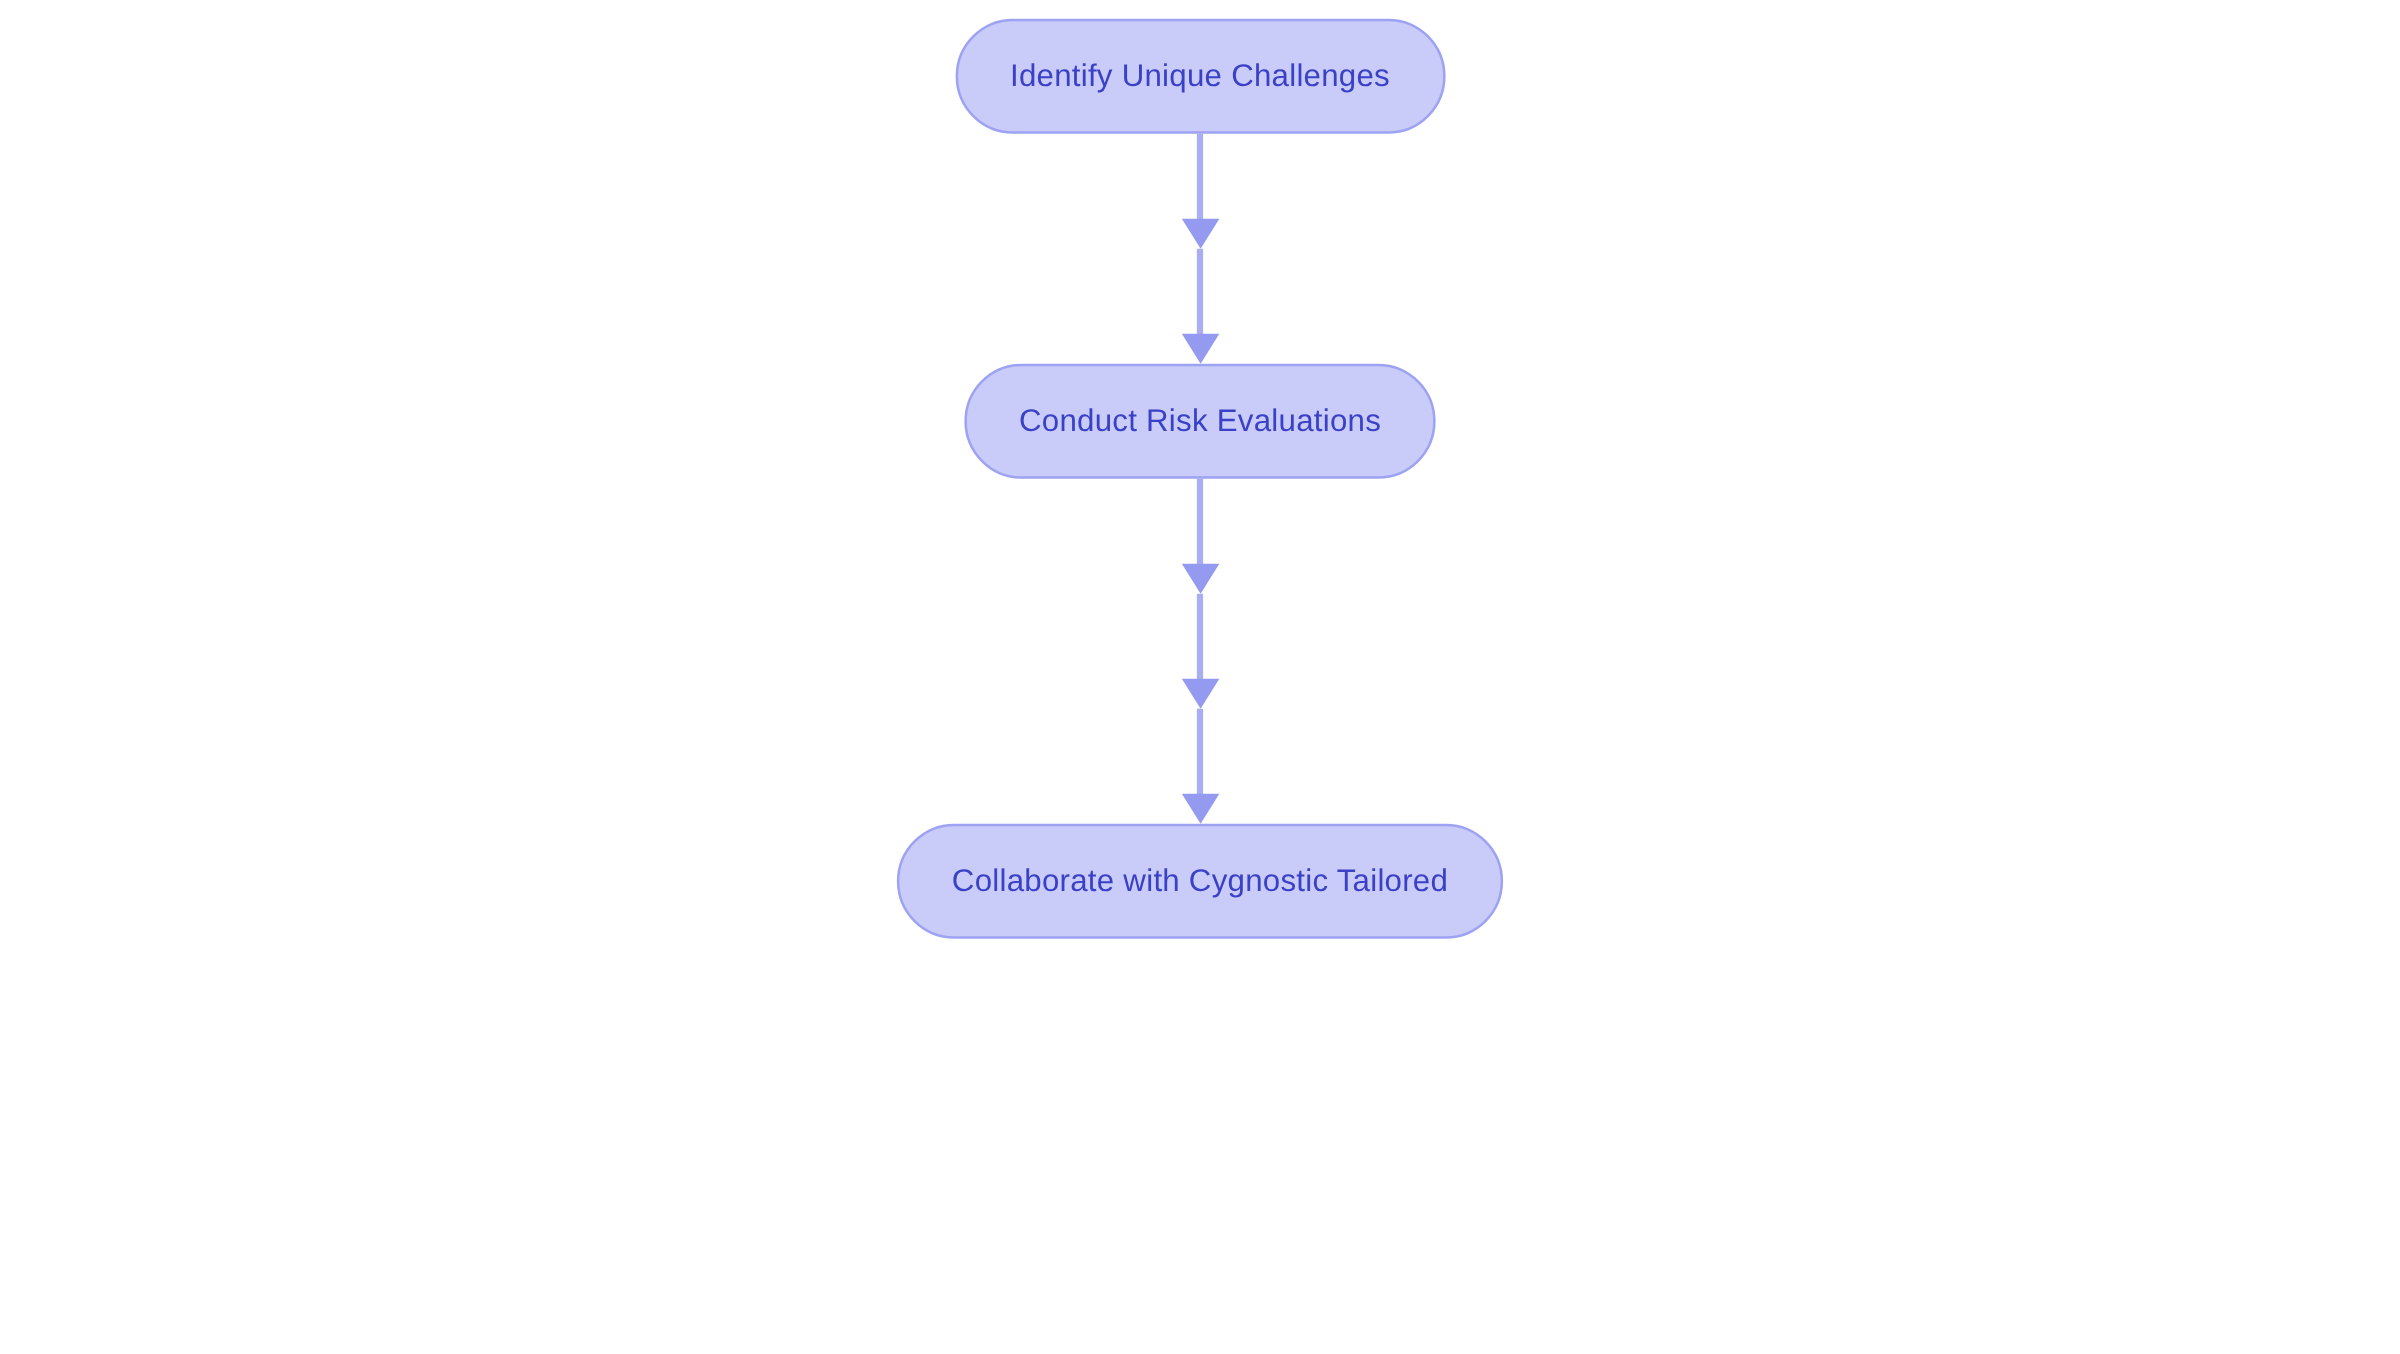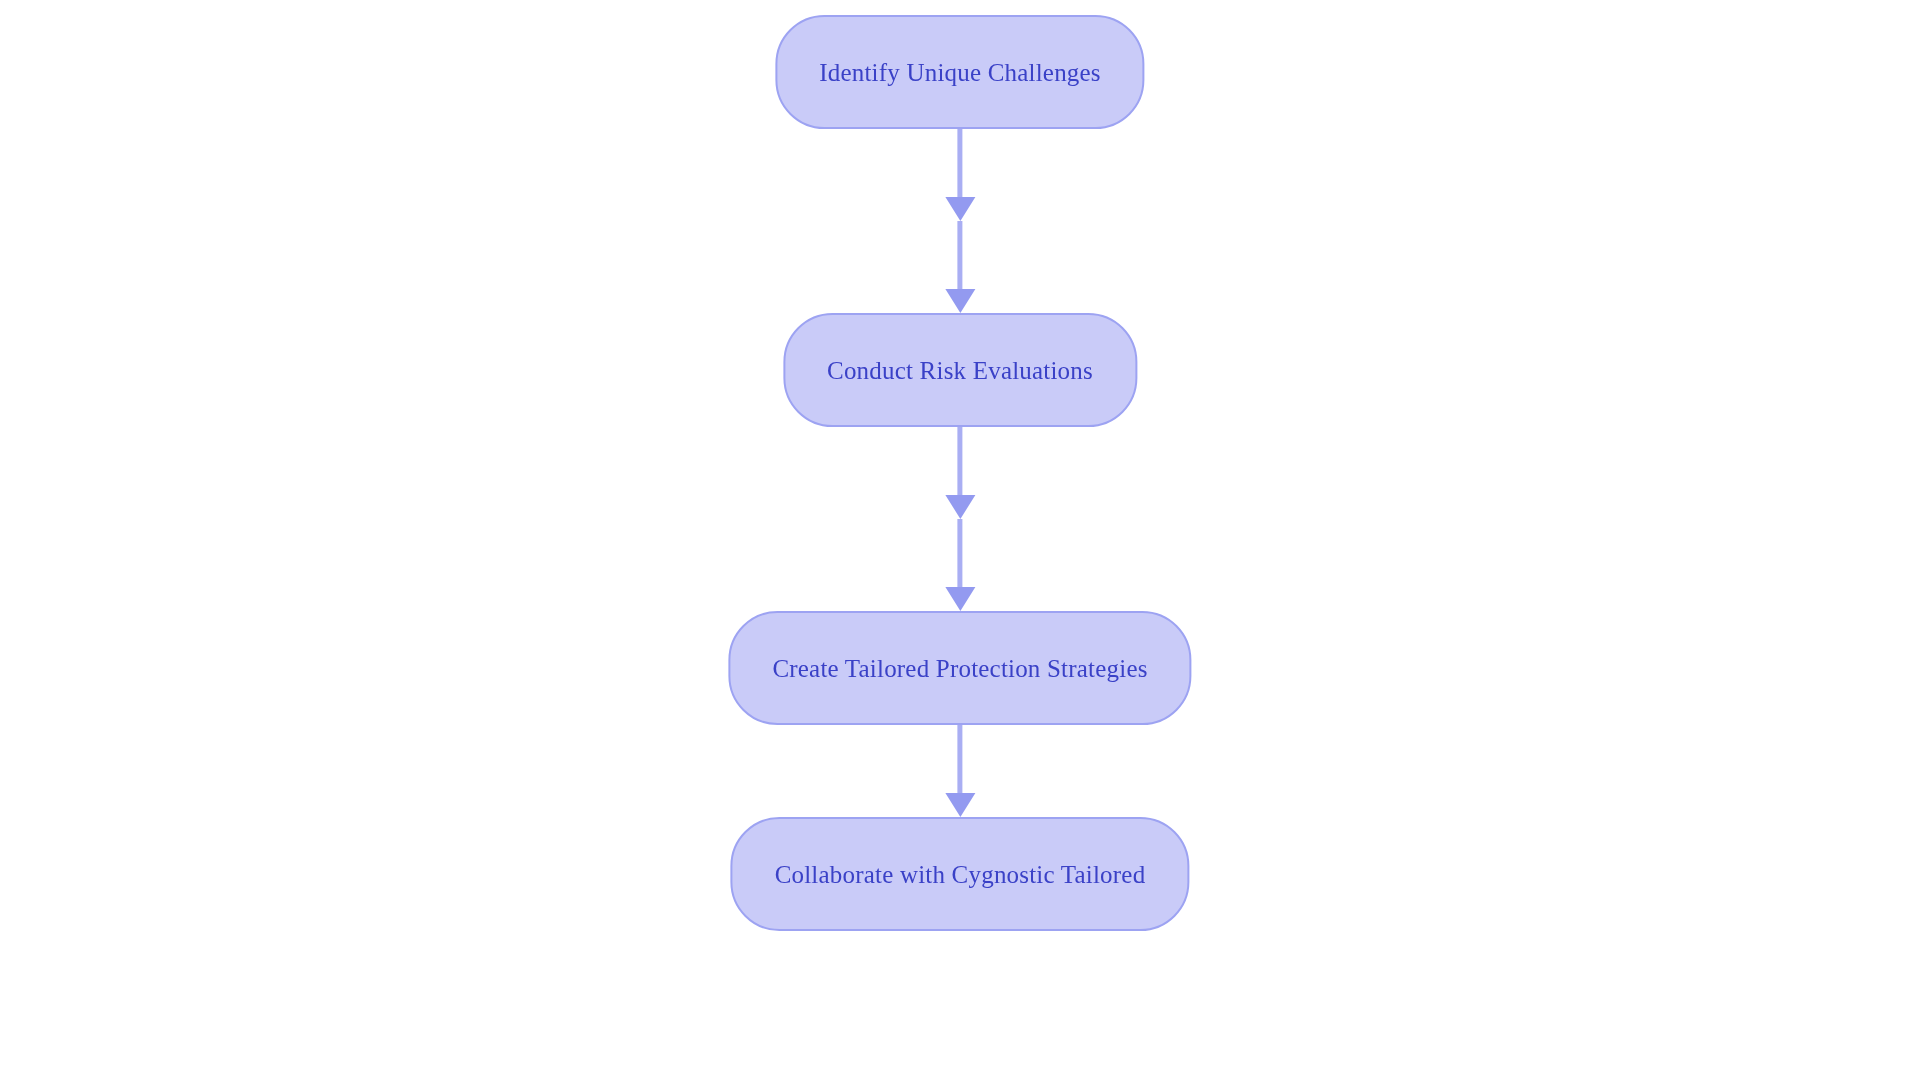--- a/index.html
+++ b/index.html
@@ -21,30 +21,29 @@
     position: absolute;
     left: 50%;
     top: 15px;
     transform: translateX(-50%);
     display: flex;
     flex-direction: column;
     align-items: center;
   }
   .flow-node {
     box-sizing: border-box;
-    height: 114px;
+    height: 92px;
     padding: 12px 42px;
     border-radius: 49px;
     background: var(--node-fill, #c9cbf8);
     border: 2px solid var(--node-border, #9da3f2);
     display: flex;
     align-items: center;
     justify-content: center;
     white-space: nowrap;
-    font-family: Liberation Serif, serif;
   }
   .flow-node .node-label {
     font-size: 25px;
     letter-spacing: 0.2px;
     color: var(--node-text, #3a41c7);
     line-height: 1;
   }
   .flow-arrow {
     height: 92px;
     display: flex;
@@ -94,23 +93,20 @@
       <div class="arrow-shaft"></div>
       <div class="arrow-head"></div>
     </div>
 
 
     <div class="flow-arrow">
       <div class="arrow-shaft"></div>
       <div class="arrow-head"></div>
     </div>
 
-    <div class="flow-node">
-      <span class="node-label">Create Tailored Protection Strategies</span>
-    </div>
 
     <div class="flow-arrow">
       <div class="arrow-shaft"></div>
       <div class="arrow-head"></div>
     </div>
 
     <div class="flow-node">
       <span class="node-label">Collaborate with Cygnostic Tailored</span>
     </div>
 

